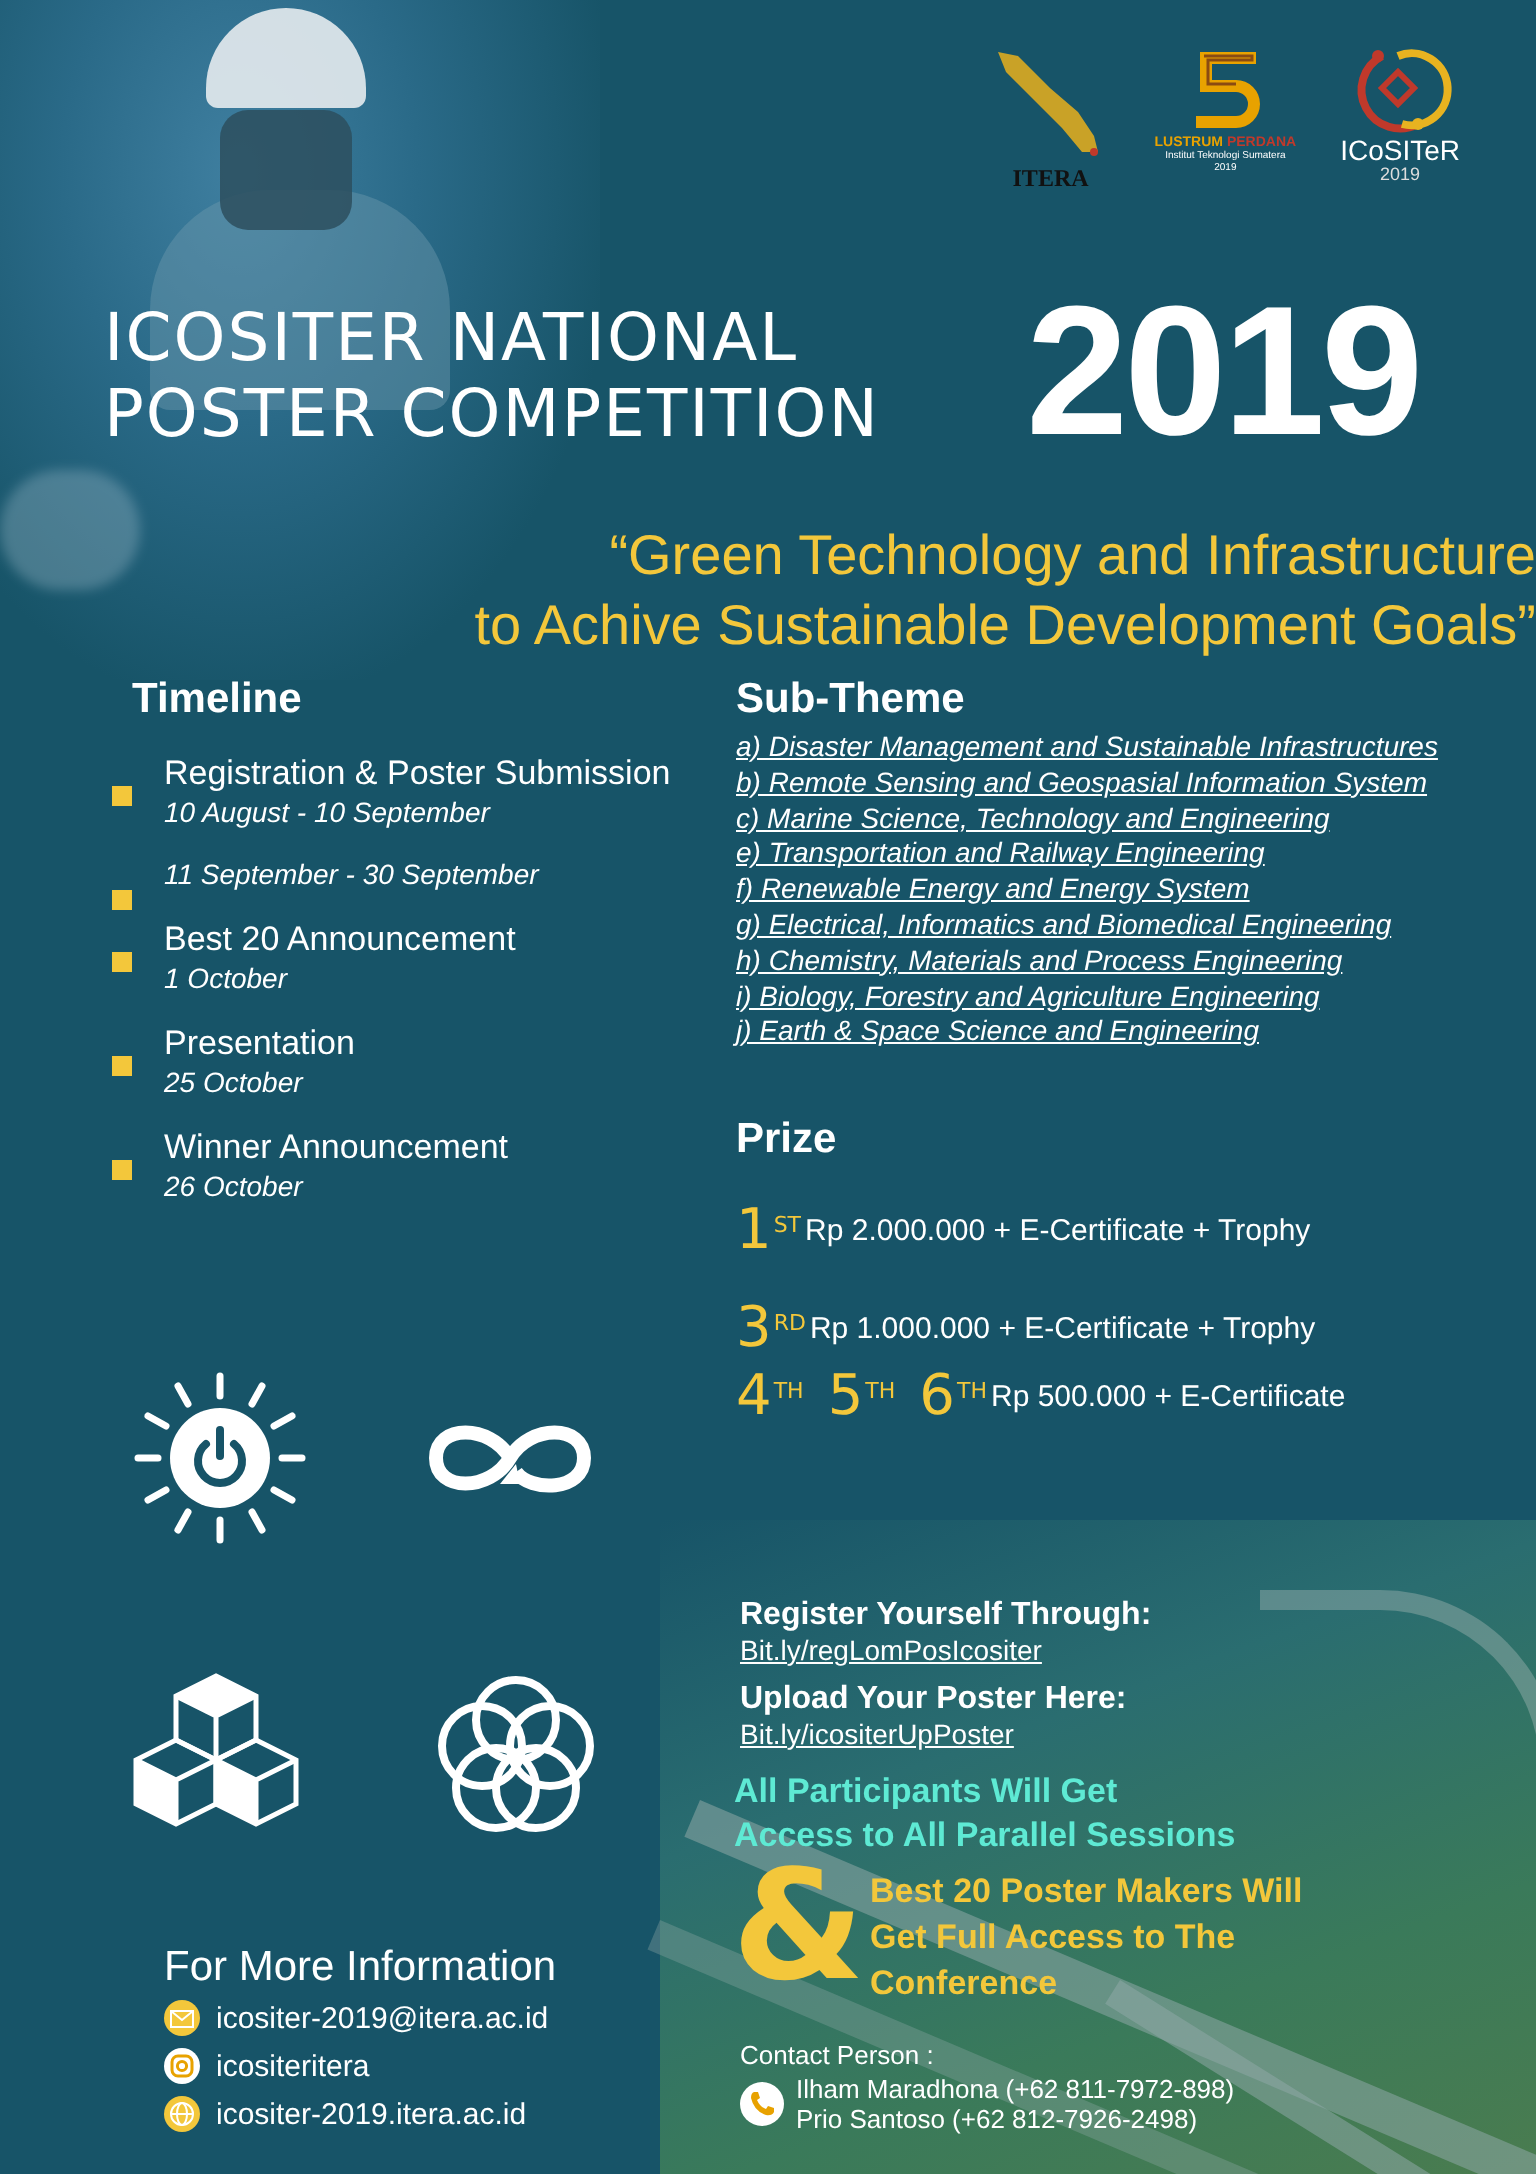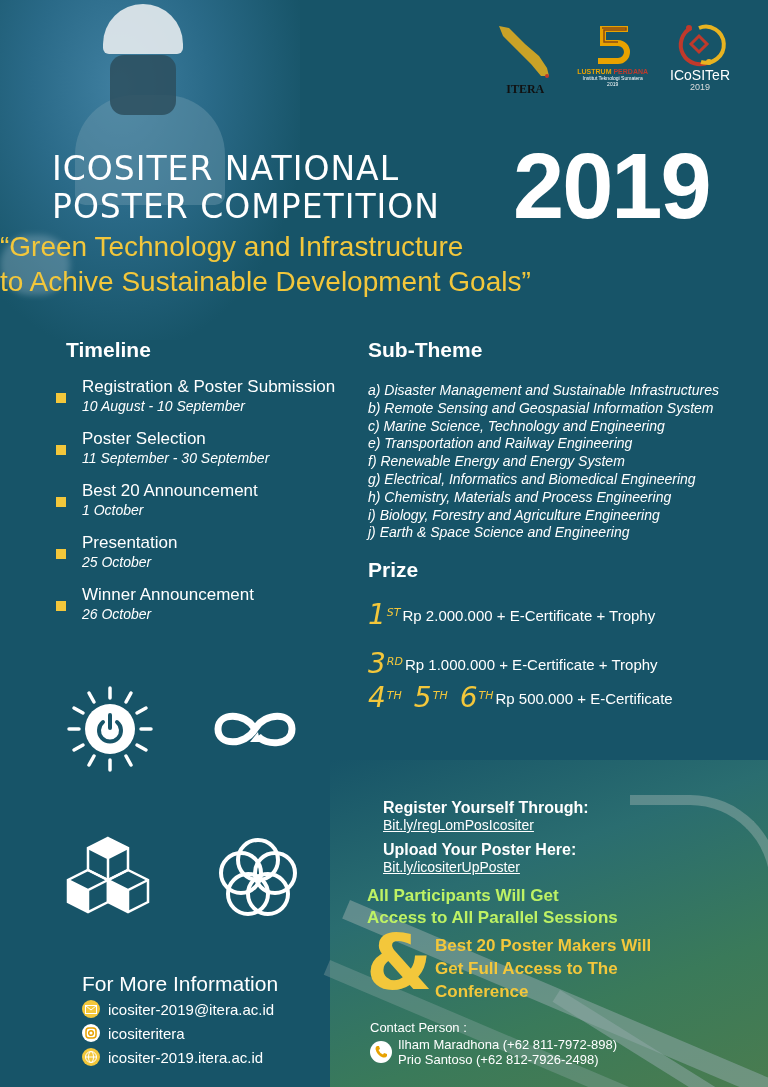--- a/index.html
+++ b/index.html
@@ -25,46 +25,46 @@
   .lustrum-cap1{font-size:7px;font-weight:bold;color:#e8a200;}
   .lustrum-cap1 .red{color:#c0392b;}
   .lustrum-cap2{font-size:5px;color:#fff;text-align:center;line-height:6px;}
   .icositer-cap{font-size:14px;color:#fff;line-height:14px;}
   .icositer-year{font-size:9px;color:#ddd;}
 
   .title{position:absolute;left:52px;top:150px;}
   .title-line{font-family:"DejaVu Sans",sans-serif;font-weight:normal;font-size:33px;letter-spacing:1px;color:#fff;line-height:38px;}
   .year{position:absolute;left:513px;top:138px;font-family:"Liberation Sans",sans-serif;font-weight:bold;font-size:92px;line-height:96px;color:#fff;letter-spacing:-2px;}
 
-  .tagline{position:absolute;left:0;top:229px;width:768px;text-align:left;color:#f3c73b;font-size:28px;line-height:35px;}
+  .tagline{position:absolute;left:0;top:260px;width:768px;text-align:right;color:#f3c73b;font-size:28px;line-height:35px;}
 
   .h2{font-weight:bold;font-size:21px;color:#fff;}
   .timeline{position:absolute;left:66px;top:338px;}
   .tl-list{margin-top:14px;}
   .tl-item{position:relative;padding-left:16px;margin-bottom:13px;}
   .bullet{position:absolute;left:-10px;top:17px;width:10px;height:10px;background:#f3c73b;}
   .tl-title{font-size:17px;color:#fff;line-height:21px;}
   .tl-date{font-size:14px;font-style:italic;color:#fff;line-height:18px;}
 
   .subtheme{position:absolute;left:368px;top:338px;}
-  .st-list{margin-top:20px;}
+  .st-list{margin-top:3px;text-decoration:underline;}
   .st-item{font-size:14px;font-style:italic;color:#fff;line-height:17.8px;white-space:nowrap;}
 
   .prize{position:absolute;left:368px;top:558px;}
   .prize-row{display:flex;align-items:flex-end;margin-top:8px;height:40px;}
-  .rank{font-family:"DejaVu Sans",sans-serif;font-style:italic;color:#f3c73b;font-size:28px;line-height:30px;}
+  .rank{font-family:"DejaVu Sans",sans-serif;color:#f3c73b;font-size:28px;line-height:30px;}
   .rank sup{font-size:11px;vertical-align:top;position:relative;top:-2px;margin-left:1px;}
   .prize-desc{font-size:15px;color:#fff;margin-left:2px;margin-bottom:6px;text-align:center;}
   .top-six{font-style:italic;font-size:18px;color:#f3c73b;margin-top:6px;}
   .ranks-inline{display:flex;gap:12px;}
 
-  .register{position:absolute;left:370px;top:798px;margin-left:13px;}
+  .register{position:absolute;left:370px;top:798px;}
   .reg-label{font-weight:bold;font-size:16px;color:#fff;line-height:19px;}
   .reg-link{font-size:14px;color:#fff;text-decoration:underline;line-height:17px;margin-bottom:6px;}
-  .all-part{position:absolute;left:367px;top:885px;font-weight:bold;font-size:17px;color:#bef264;line-height:22px;}
+  .all-part{position:absolute;left:367px;top:885px;font-weight:bold;font-size:17px;color:#5eead4;line-height:22px;}
   .amp{position:absolute;left:366px;top:925px;font-family:"DejaVu Sans",sans-serif;font-weight:bold;font-size:76px;line-height:76px;color:#f3c73b;}
   .best20{position:absolute;left:435px;top:934px;font-weight:bold;font-size:17px;color:#f3c73b;line-height:23px;}
   .contact{position:absolute;left:370px;top:1020px;}
   .contact-label{font-size:13px;color:#fff;}
   .contact-body{display:flex;align-items:center;margin-top:2px;}
   .phone-icon{width:22px;height:22px;border-radius:50%;background:#fff;display:flex;align-items:center;justify-content:center;margin-right:6px;}
   .contact-names div{font-size:13px;color:#fff;line-height:15px;}
 
   .icons{position:absolute;left:60px;top:682px;width:250px;height:245px;}
   .icon-svg{position:absolute;}
@@ -137,21 +137,20 @@
   <div class="timeline">
     <div class="h2">Timeline</div>
     <div class="tl-list">
       <div class="tl-item">
         <span class="bullet"></span>
         <div class="tl-title">Registration &amp; Poster Submission</div>
         <div class="tl-date">10 August - 10 September</div>
       </div>
       <div class="tl-item">
         <span class="bullet"></span>
-        <div class="tl-title">Poster Selection</div>
         <div class="tl-date">11 September - 30 September</div>
       </div>
       <div class="tl-item">
         <span class="bullet"></span>
         <div class="tl-title">Best 20 Announcement</div>
         <div class="tl-date">1 October</div>
       </div>
       <div class="tl-item">
         <span class="bullet"></span>
         <div class="tl-title">Presentation</div>

